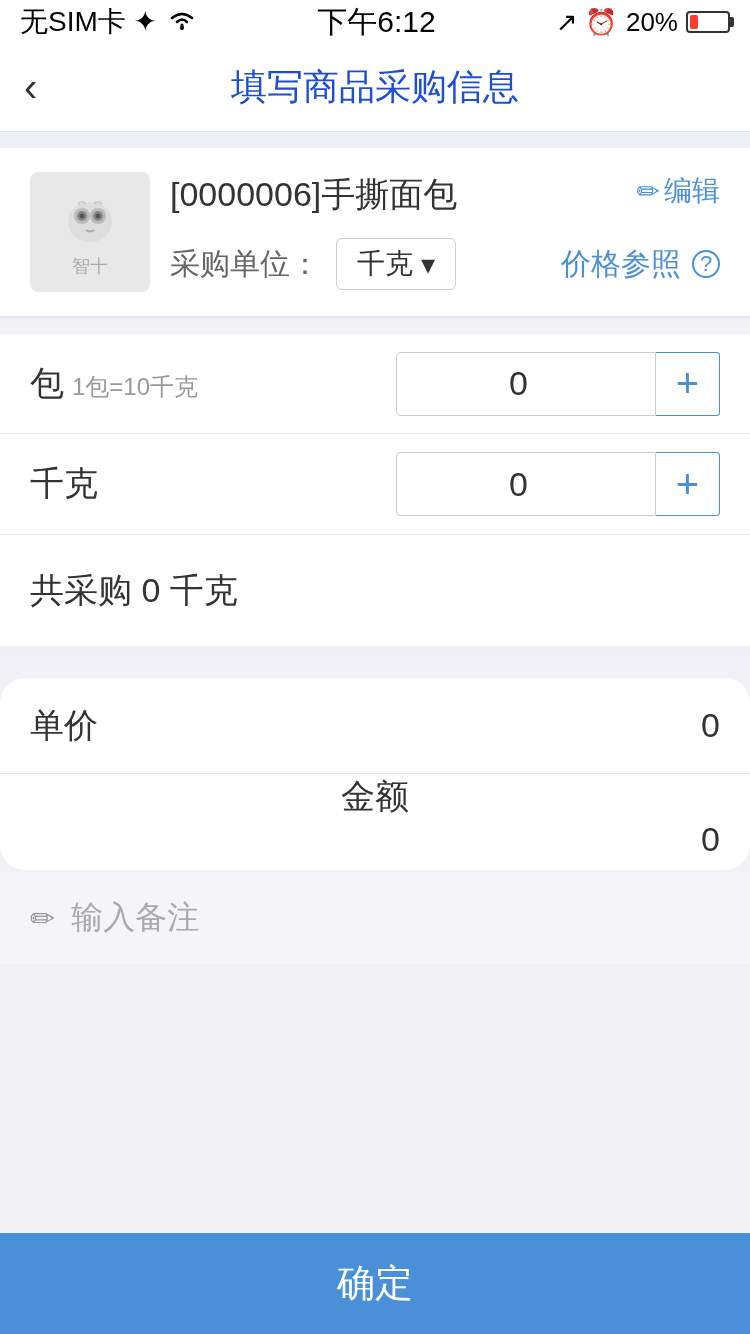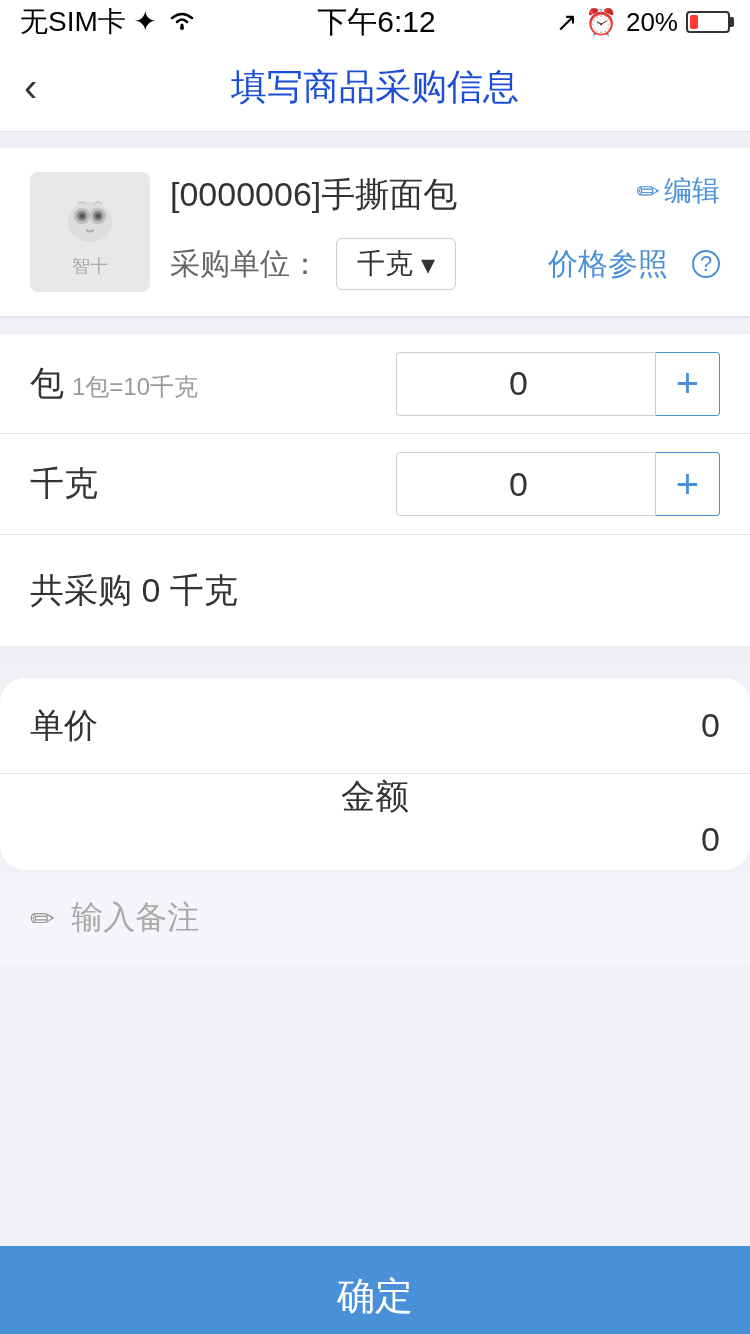--- a/index.html
+++ b/index.html
@@ -104,21 +104,21 @@
       border: 1px solid #ccc; border-radius: 6px;
       padding: 6px 20px;
       font-size: 28px; color: #333;
       display: flex; align-items: center; gap: 8px;
       background: #fff;
       cursor: pointer;
     }
     .price-ref {
       margin-left: auto;
       font-size: 30px; color: #4a90d9;
-      display: flex; align-items: center; gap: 24px;
+      display: flex; align-items: center; gap: 11px;
       cursor: pointer;
     }
     .help-icon {
       width: 28px; height: 28px; border-radius: 50%;
       border: 2px solid #4a90d9;
       display: flex; align-items: center; justify-content: center;
       font-size: 22px; color: #4a90d9;
     }
 
     
@@ -219,21 +219,21 @@
     
     .empty-space {
       background: #f0f0f5;
       flex: 1;
       min-height: 300px;
     }
 
     
     .confirm-btn {
       width: 750px;
-      height: 88px;
+      height: 101px;
       background: #4a90d9;
       color: #fff;
       font-size: 38px;
       text-align: center;
       line-height: 100px;
       cursor: pointer;
       position: fixed;
       bottom: 0;
       left: 0;
     }

